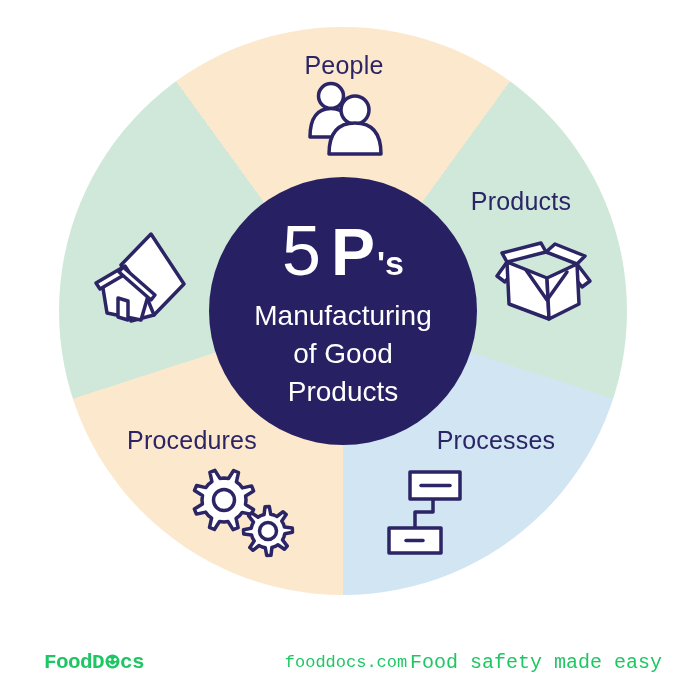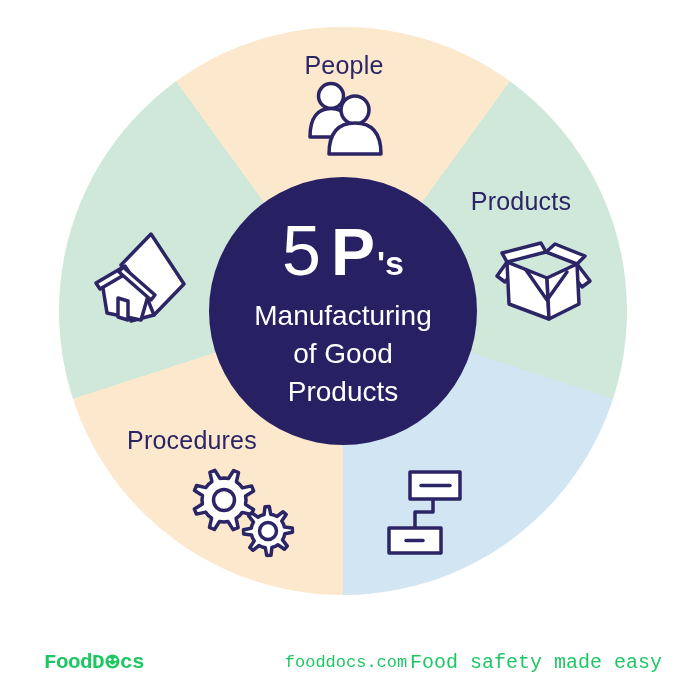--- a/index.html
+++ b/index.html
@@ -66,20 +66,21 @@
 </style>
 </head>
 <body>
 
 <div class="canvas">
 
   <div class="wheel" id="wheel" style="background: conic-gradient(from -36deg, rgb(252, 232, 205) 0deg, rgb(252, 232, 205) 72deg, rgb(207, 232, 218) 0deg, rgb(207, 232, 218) 144deg, rgb(210, 229, 243) 0deg, rgb(210, 229, 243) 216deg, rgb(252, 232, 205) 0deg, rgb(252, 232, 205) 288deg, rgb(207, 232, 218) 0deg, rgb(207, 232, 218) 360deg);">
 
     <div class="sector-label lbl-people">People</div>
     <div class="sector-label lbl-products">Products</div>
+    <div class="sector-label lbl-processes">Processes</div>
     <div class="sector-label lbl-procedures">Procedures</div>
 
     <div class="icon ic-people">
       <svg width="78" height="80" viewBox="0 0 78 80">
         <circle cx="25" cy="16" r="12.5"></circle>
         <path d="M4,57 C4,37 12,28.5 25,28.5 C38,28.5 46,37 46,57 Z"></path>
         <circle cx="49" cy="30" r="14"></circle>
         <path d="M23,74 C23,52 33,43 49,43 C65,43 75,52 75,74 Z"></path>
       </svg>
     </div>

